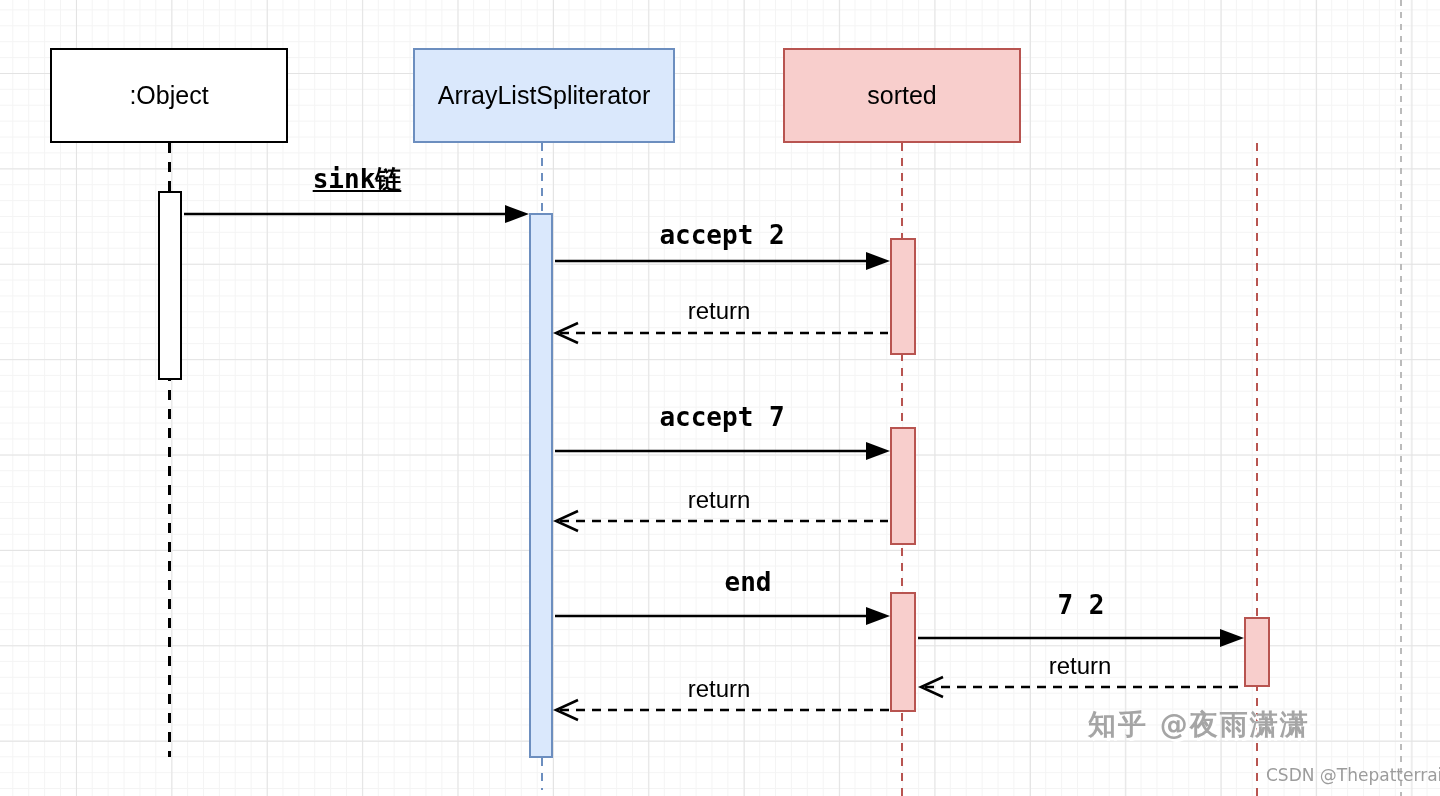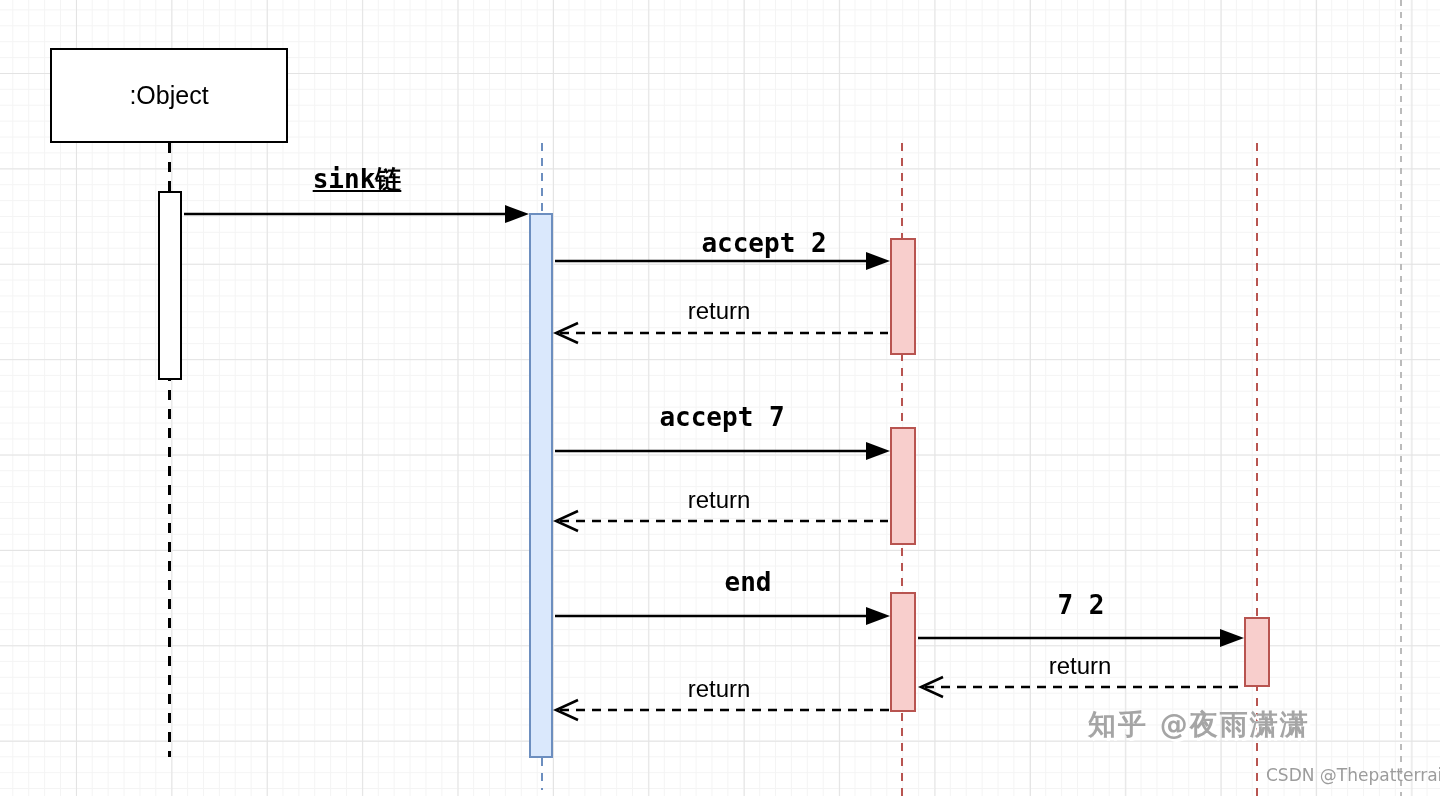--- a/index.html
+++ b/index.html
@@ -69,20 +69,26 @@
   <div class="lifeline ll-gray" style="left:1400px; top:0; height:796px;"></div>
 
   <div class="lifeline ll-black" style="left:168px; top:143px; height:614px;"></div>
   <div class="lifeline ll-blue" style="left:541px; top:143px; height:647px;"></div>
   <div class="lifeline ll-red" style="left:901px; top:143px; height:653px;"></div>
   <div class="lifeline ll-red" style="left:1256px; top:143px; height:653px;"></div>
 
   <div class="hbox white" style="left:50px; width:238px;">
     <span>:Object</span>
   </div>
+  <div class="hbox blue" style="left:413px; width:262px;">
+    <span>ArrayListSpliterator</span>
+  </div>
+  <div class="hbox red" style="left:783px; width:238px;">
+    <span>sorted</span>
+  </div>
 
   <div class="activation act-white" style="left:158px; top:191px; width:24px; height:189px;"></div>
   <div class="activation act-blue" style="left:529px; top:213px; width:24px; height:545px;"></div>
   <div class="activation act-red" style="left:890px; top:238px; width:26px; height:117px;"></div>
   <div class="activation act-red" style="left:890px; top:427px; width:26px; height:118px;"></div>
   <div class="activation act-red" style="left:890px; top:592px; width:26px; height:120px;"></div>
   <div class="activation act-red" style="left:1244px; top:617px; width:26px; height:70px;"></div>
 
   <svg class="arrow-layer" width="1440" height="796" viewBox="0 0 1440 796">
 
@@ -126,21 +132,21 @@
       <polyline points="943,677 921,687 943,697" fill="none" stroke="#000" stroke-width="2.5"></polyline>
     </g>
 
     <g>
       <line x1="560" y1="710" x2="889" y2="710" stroke="#000" stroke-width="2.5" stroke-dasharray="9,7"></line>
       <polyline points="578,700 556,710 578,720" fill="none" stroke="#000" stroke-width="2.5"></polyline>
     </g>
   </svg>
 
   <div class="mlabel mono" style="left:357px; top:164px;text-decoration:underline;">sink链</div>
-  <div class="mlabel mono" style="left:722px; top:228px;margin-left:42px;">accept 2</div>
+  <div class="mlabel mono" style="left:722px; top:220px;">accept 2</div>
   <div class="mlabel sans" style="left:719px; top:297px;">return</div>
   <div class="mlabel mono" style="left:722px; top:402px;">accept 7</div>
   <div class="mlabel sans" style="left:719px; top:486px;">return</div>
   <div class="mlabel mono" style="left:748px; top:567px;text-align:center;">end</div>
   <div class="mlabel mono" style="left:1081px; top:590px;">7 2</div>
   <div class="mlabel sans" style="left:1080px; top:652px;">return</div>
   <div class="mlabel sans" style="left:719px; top:675px;">return</div>
 
   <div class="wm-zhihu">知乎 @夜雨潇潇</div>
   <div class="wm-csdn">CSDN @Thepatterraihing</div>

